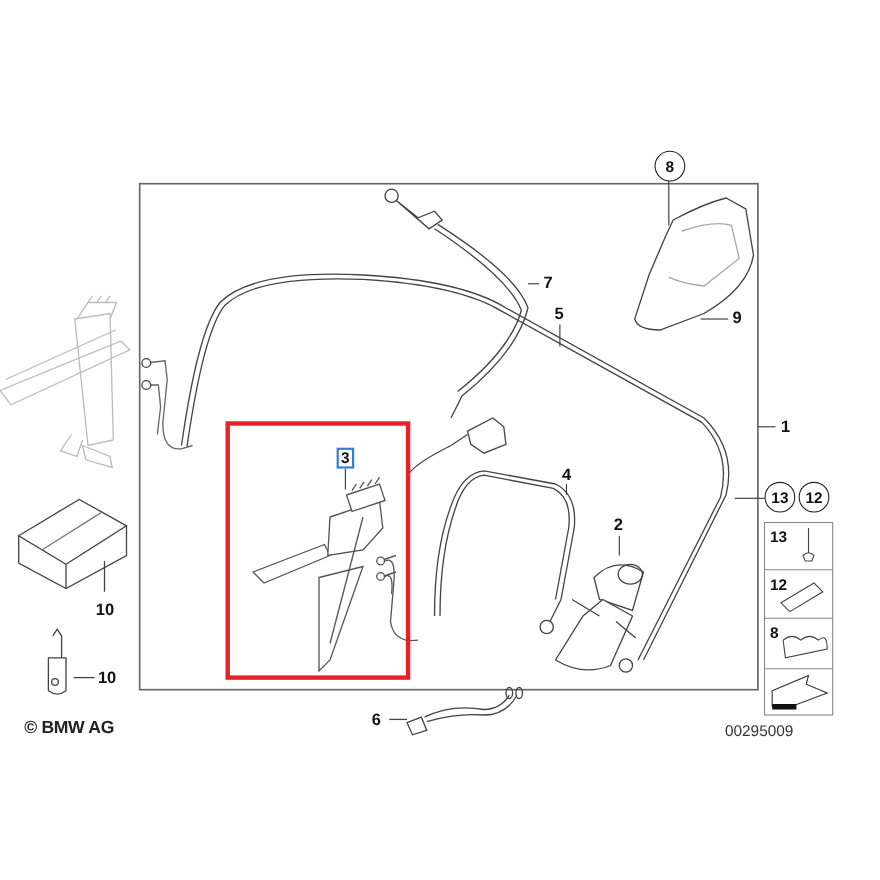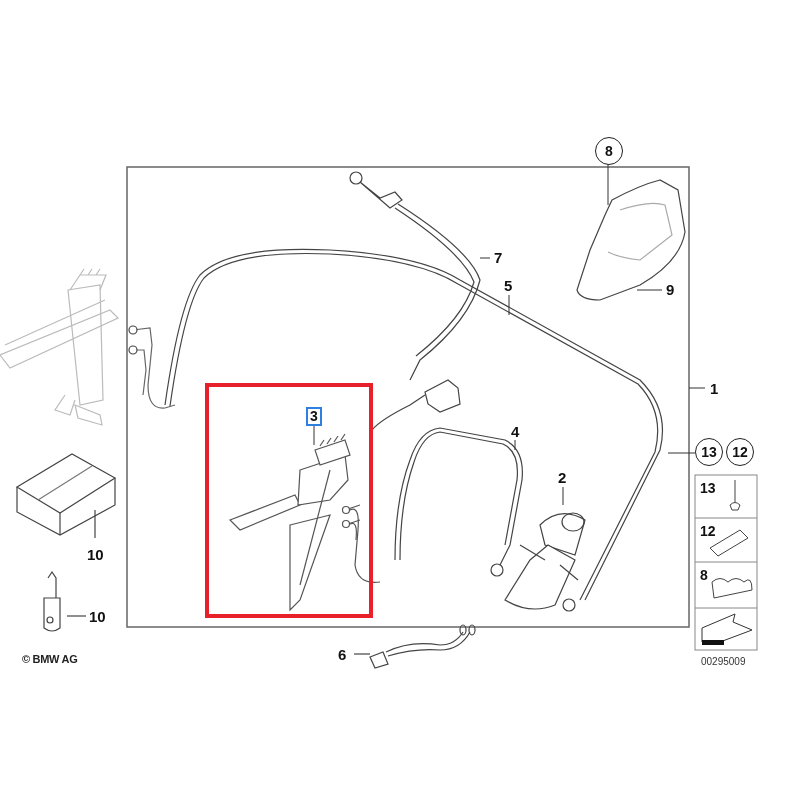--- a/index.html
+++ b/index.html
@@ -6,23 +6,23 @@
   body { width:800px; height:800px; position:relative; overflow:hidden;
          font-family:"Liberation Sans", sans-serif; }
   #diagram { position:absolute; left:0; top:0; width:800px; height:800px; }
   .lbl { position:absolute; font-weight:bold; font-size:15px; color:#111;
          font-family:"Liberation Sans", sans-serif; line-height:1; }
   .circ { position:absolute; width:26px; height:26px; border:1.5px solid #222;
           border-radius:50%; background:#fff; display:flex; align-items:center;
           justify-content:center; font-weight:bold; font-size:14px; color:#111; }
   .hl { position:absolute; background:#fff; border:2px solid #2f7fe0;
         font-weight:bold; font-size:14px; color:#111; padding:0 2px; line-height:15px; }
-  .copy { position:absolute; left:22px; top:653px; font-size:11px; color:#222;
+  .copy { position:absolute; left:22px; top:653px; font-size:16px; color:#222;
           font-weight:bold; letter-spacing:-0.3px; }
-  .docnum { position:absolute; left:701px; top:656px; font-size:10px; color:#333; }
+  .docnum { position:absolute; left:659px; top:656px; font-size:14px; color:#333; }
   .kit-lbl { position:absolute; font-weight:bold; font-size:14px; color:#111; }
 </style>
 </head>
 <body>
 
 <div id="diagram">
 <svg width="800" height="800" viewBox="0 0 800 800" style="position:absolute;left:0;top:0">
   <g fill="none" stroke="#555" stroke-width="1.2">
 
     <rect x="127" y="167" width="562" height="460" stroke="#666" stroke-width="1.5"></rect>

